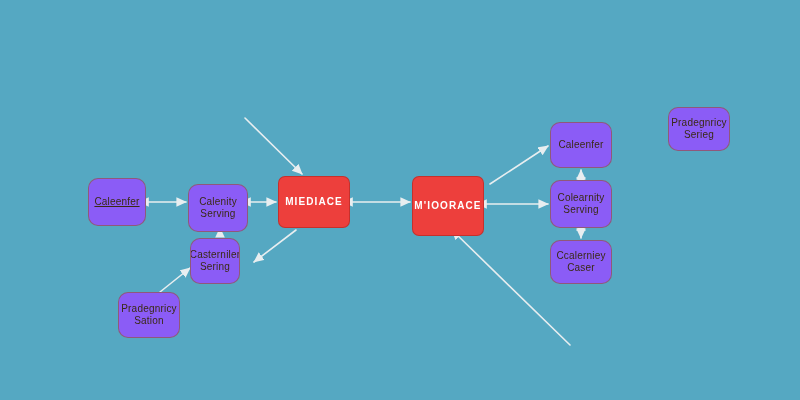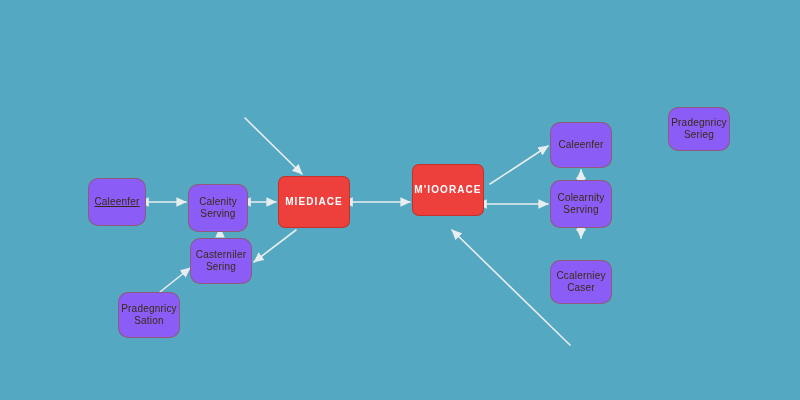--- a/index.html
+++ b/index.html
@@ -94,35 +94,35 @@
       <div class="node orange" style="left: 88px; top: 178px; width: 58px; height: 48px; text-decoration: underline;">
         <span class="node-label">Caleenfer</span>
       </div>
       <div class="node orange" style="left: 188px; top: 178px; width: 60px; height: 48px; margin-top: 6px;">
         <span class="node-label">Calenity
 Serving</span>
       </div>
       <div class="node red" style="left: 278px; top: 176px; width: 72px; height: 52px;">
         <span class="node-label">MIEDIACE</span>
       </div>
-      <div class="node red" style="left: 412px; top: 164px; width: 72px; height: 52px;">
+      <div class="node red" style="left: 412px; top: 176px; width: 72px; height: 60px;">
         <span class="node-label">M'IOORACE</span>
       </div>
       <div class="node orange" style="left: 550px; top: 122px; width: 62px; height: 46px;">
         <span class="node-label">Caleenfer</span>
       </div>
       <div class="node orange" style="left: 550px; top: 180px; width: 62px; height: 48px;">
         <span class="node-label">Colearnity
 Serving</span>
       </div>
-      <div class="node orange" style="left: 550px; top: 240px; width: 62px; height: 44px; margin-top: 20px;">
+      <div class="node orange" style="left: 550px; top: 240px; width: 62px; height: 44px;">
         <span class="node-label">Ccalerniey
 Caser</span>
       </div>
-      <div class="node orange" style="left: 190px; top: 238px; width: 62px; height: 46px; text-align: center;">
+      <div class="node orange" style="left: 190px; top: 238px; width: 50px; height: 46px; text-align: center;">
         <span class="node-label">Casterniler
 Sering</span>
       </div>
       <div class="node orange" style="left: 118px; top: 292px; width: 62px; height: 46px;">
         <span class="node-label">Pradegnricy
 Sation</span>
       </div>
       <div class="node orange" style="left: 668px; top: 107px; width: 62px; height: 44px;">
         <span class="node-label">Pradegnricy
 Serieg</span>

